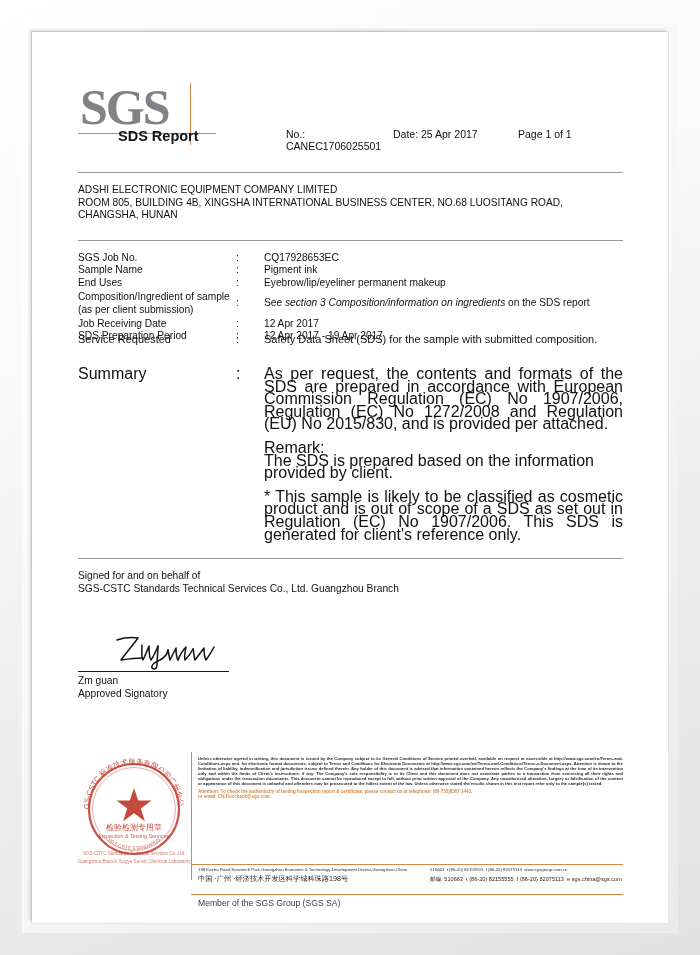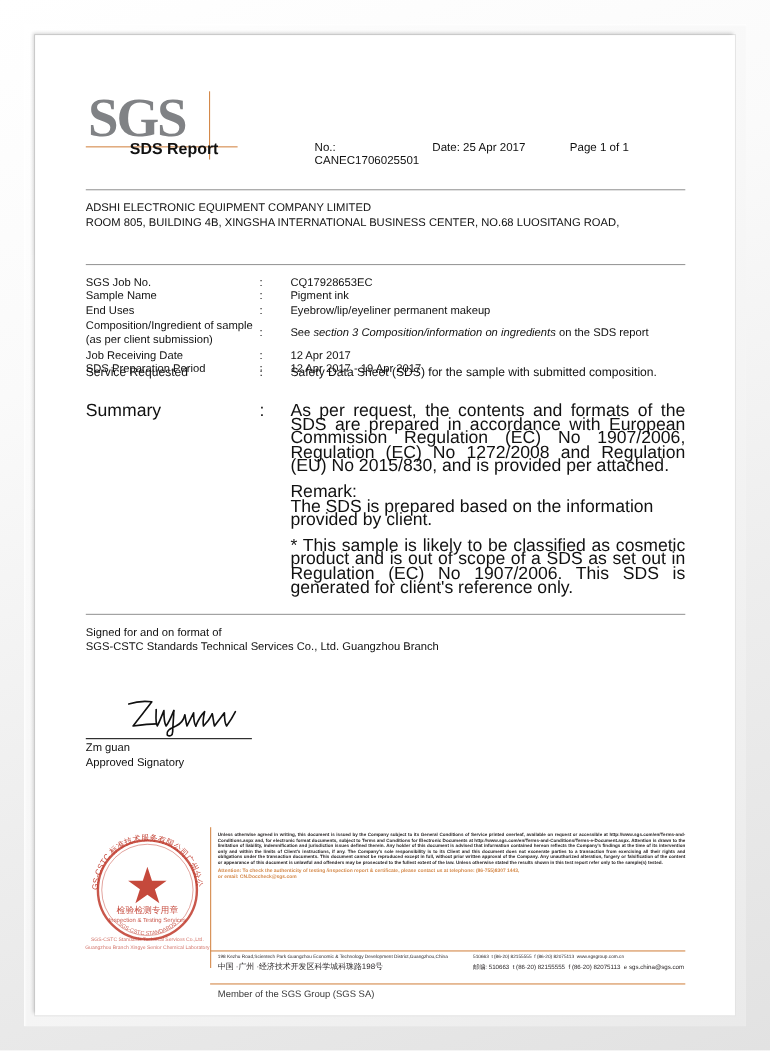--- a/index.html
+++ b/index.html
@@ -208,20 +208,21 @@
       <div class="meta-no">No.: CANEC1706025501</div>
       <div class="meta-date">Date: 25 Apr 2017</div>
       <div class="meta-page">Page 1 of 1</div>
     </div>
 
     <div class="rule-top"></div>
 
     <div class="client">
       <div>ADSHI ELECTRONIC EQUIPMENT COMPANY LIMITED</div>
       <div>ROOM 805, BUILDING 4B, XINGSHA INTERNATIONAL BUSINESS CENTER, NO.68 LUOSITANG ROAD,</div>
+      <div>CHANGSHA, HUNAN</div>
     </div>
 
     <div class="rule-mid"></div>
 
     <div class="info">
       <div class="row">
         <div class="lbl">SGS Job No.</div>
         <div class="col">:</div>
         <div class="val">CQ17928653EC</div>
       </div>
@@ -270,21 +271,21 @@
         <p style="text-align:left;">Remark:</p>
         <p style="text-align:left;">The SDS is prepared based on the information provided by client.</p>
         <div class="gap"></div>
         <p>* This sample is likely to be classified as cosmetic product and is out of scope of a SDS as set out in Regulation (EC) No 1907/2006. This SDS is generated for client's reference only.</p>
       </div>
     </div>
 
     <div class="rule-sig"></div>
 
     <div class="sign">
-      <div>Signed for and on format of</div>
+      <div>Signed for and on behalf of</div>
       <div>SGS-CSTC Standards Technical Services Co., Ltd. Guangzhou Branch</div>
     </div>
 
     <svg class="sig-img" viewBox="0 0 130 42">
       <g fill="none" stroke="#111" stroke-width="1.5" stroke-linecap="round" stroke-linejoin="round">
         <path d="M6,11 C12,9 20,8 27,9 C22,16 15,24 10,31 C17,30 24,29 31,29"></path>
         <path d="M31,16 C31,22 30,27 32,31 C34,27 36,22 38,17 C38,23 38,28 40,31 C43,27 45,22 47,17"></path>
         <path d="M47,17 C47,24 46,30 46,36 C46,40 43,41 41,39 C40,36 44,33 49,31 C53,29 56,26 57,21"></path>
         <path d="M57,21 C58,25 58,28 59,31 C61,27 63,23 65,19 C65,24 65,28 67,31"></path>
         <path d="M67,31 C69,26 72,21 75,18 C74,23 73,27 74,31 C77,28 80,24 82,20"></path>

